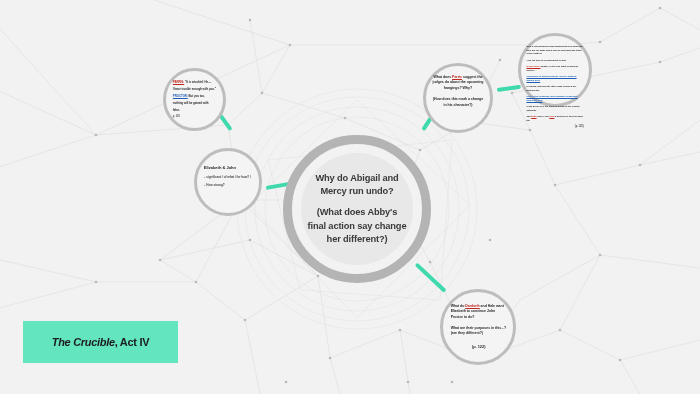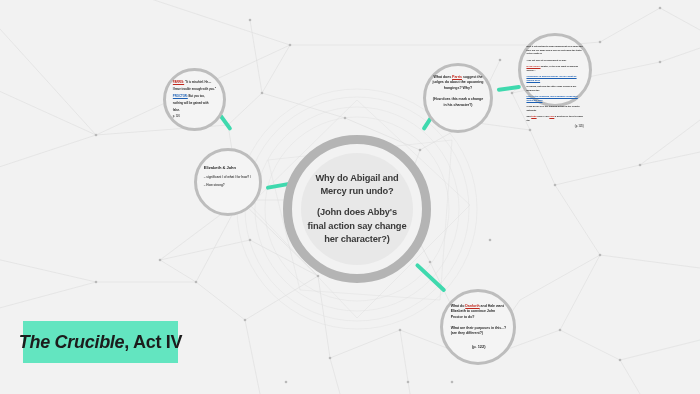--- a/index.html
+++ b/index.html
@@ -121,21 +121,21 @@
 
   
   #title-banner {
     position: absolute;
     left: 23px; top: 321px;
     width: 155px; height: 42px;
     background: #63e5c0;
     display: flex; align-items: center; justify-content: center;
   }
   #title-banner .t-wrap {
-    font-size: 18px;
+    font-size: 11px;
     color: #1c1c1c;
     white-space: nowrap;
     letter-spacing: -0.3px;
   }
   #title-banner .t-italic { font-style: italic; font-weight: bold; }
   #title-banner .t-plain  { font-weight: bold; }
 </style>
 </head>
 <body>
 
@@ -236,23 +236,23 @@
   <div class="connector" style="left:423px; top:128px; width:38px; transform:rotate(-57deg);"></div>
   <div class="connector" style="left:497px; top:88px; width:24px; transform:rotate(-8deg);"></div>
   <div class="connector" style="left:416px; top:262px; width:40px; transform:rotate(43deg);"></div>
 
   <div id="center-node">
     <div id="center-inner">
       <div id="center-text">
         <span>Why do Abigail and</span><br>
         <span>Mercy run undo?</span>
         <span class="blank"></span>
-        <span>(John does Abby's</span><br>
+        <span>(What does Abby's</span><br>
         <span>final action say change</span><br>
-        <span>her character?)</span>
+        <span>her different?)</span>
       </div>
     </div>
   </div>
 
   <div class="bubble" id="bubble-tl">
     <div class="bubble-body tiny-note">
       <p>
         <span class="hl-red">PARRIS:</span><span> "It is mischief. He—</span>
       </p>
       <p>I have trouble enough with you."</p>

